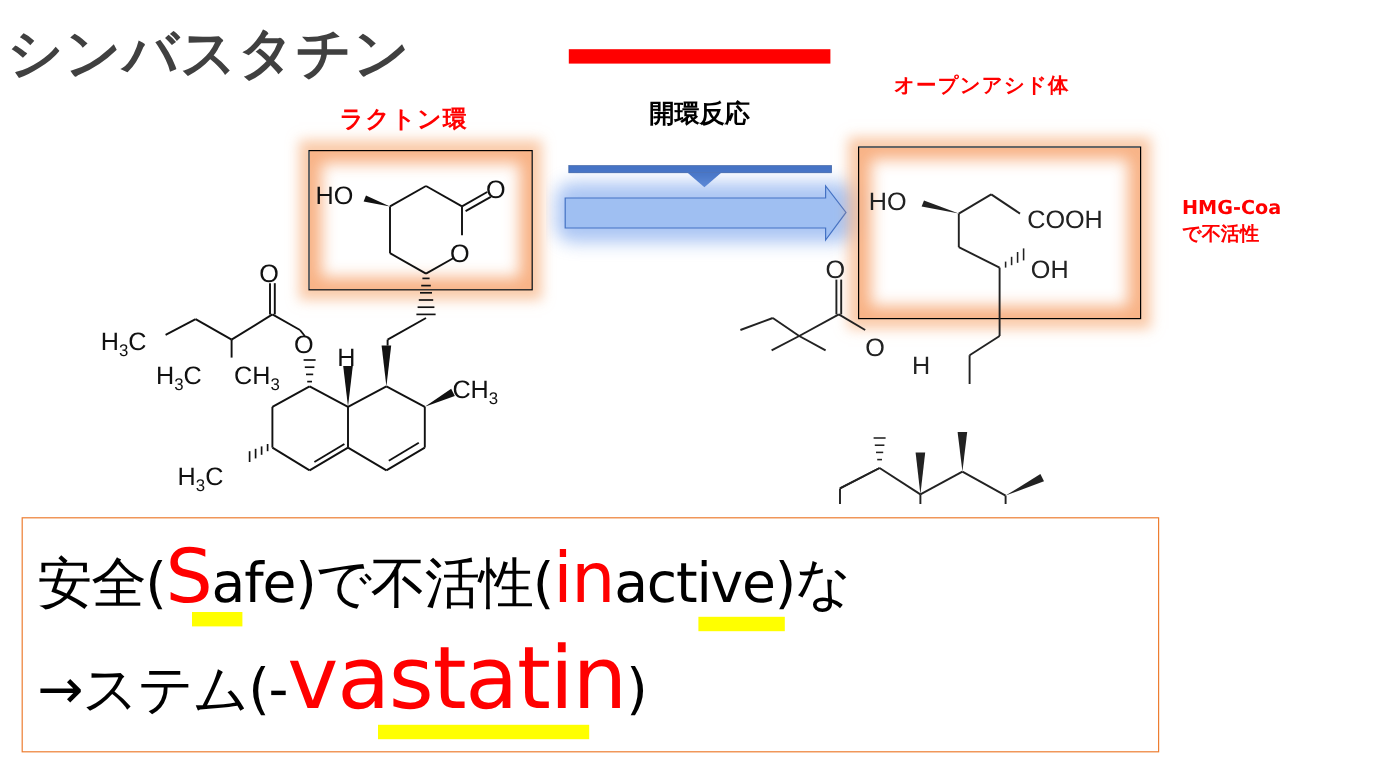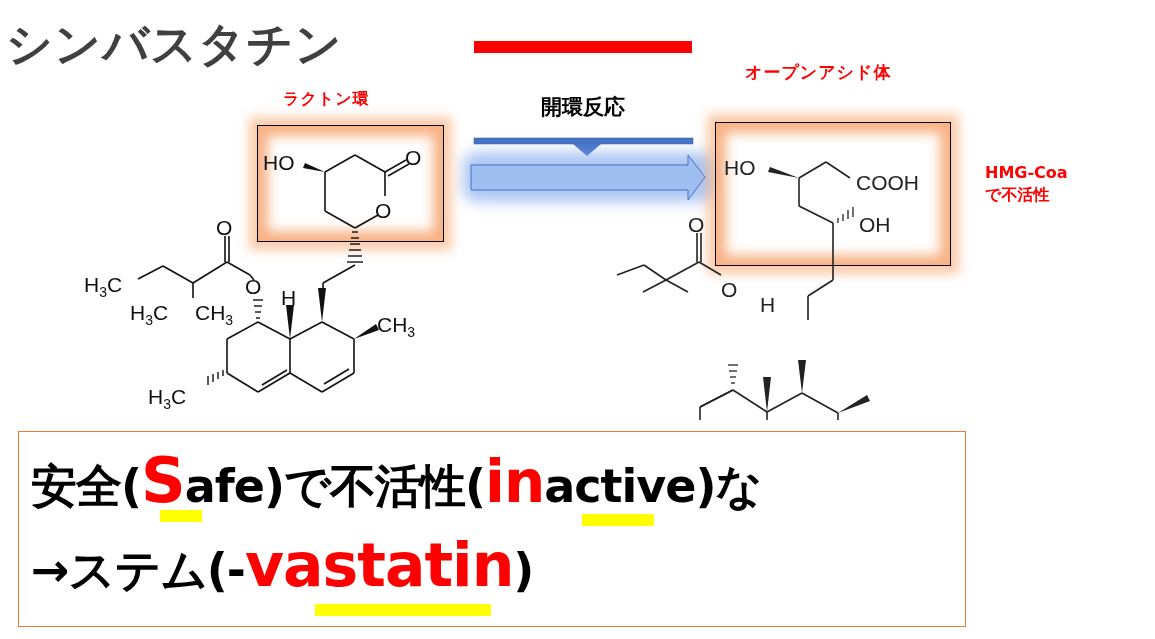--- a/index.html
+++ b/index.html
@@ -1,35 +1,35 @@
 <!DOCTYPE html>
 <html><head>
 <meta charset="utf-8">
 <style>
   html,body{margin:0;padding:0;background:#fff;}
   body{width:1155px;height:639px;position:relative;overflow:hidden;font-family:"DejaVu Sans","Liberation Sans",sans-serif;}
   .abs{position:absolute;}
   .title{left:6px;top:14px;font-size:46px;font-weight:bold;color:#404040;letter-spacing:1px;line-height:60px;white-space:nowrap;}
   .redbar{left:474px;top:41px;width:218px;height:12px;background:#ff0000;}
-  .rxn-label{left:474px;top:92px;width:218px;text-align:center;font-size:21px;font-weight:bold;color:#000;line-height:30px;}
+  .rxn-label{left:474px;top:80px;width:218px;text-align:center;font-size:21px;font-weight:bold;color:#000;line-height:30px;}
   .label-red{color:#ff0000;font-weight:bold;white-space:nowrap;}
-  .lactone-label{left:283px;top:88px;font-size:16px;line-height:22px;letter-spacing:1px;}
+  .lactone-label{left:283px;top:88px;font-size:20px;line-height:22px;letter-spacing:1px;}
   .open-label{left:745px;top:60px;font-size:17px;line-height:24px;letter-spacing:1px;}
   .hmg-label{left:985px;top:162px;width:124px;text-align:left;font-size:16px;line-height:22px;}
   .glowbox{box-shadow:0 0 10px 8px rgba(245,160,100,0.55), inset 0 0 12px 10px rgba(247,170,120,0.9);border:1px solid #000;box-sizing:border-box;}
   .lactone-box{left:257px;top:125px;width:187px;height:117px;}
   .open-box{left:715px;top:122px;width:236px;height:144px;}
   .bottom-box{left:18px;top:431px;width:948px;height:196px;border:1.5px solid #ed7d31;box-sizing:border-box;}
-  .line1,.line2{position:absolute;left:12px;font-weight:bold;white-space:nowrap;color:#000;}
+  .line1,.line2{position:absolute;left:12px;font-weight:normal;white-space:nowrap;color:#000;}
   .line1{top:14px;font-size:46px;line-height:70px;letter-spacing:-1px;}
   .line2{top:98px;font-size:46px;line-height:70px;letter-spacing:-1px;}
   .hl{color:#ff0000;position:relative;display:inline-block;}
   .big-s{font-size:62px;}
   .big-in{font-size:58px;}
-  .big-v{font-size:60px;}
+  .big-v{font-size:72px;}
   .ybar{position:absolute;background:#ffff00;height:12px;}
   svg text{font-family:"Liberation Sans","DejaVu Sans",sans-serif;}
 </style>
 </head>
 <body>
 
 <div class="abs title">シンバスタチン</div>
 
 <div class="abs redbar"></div>
 

